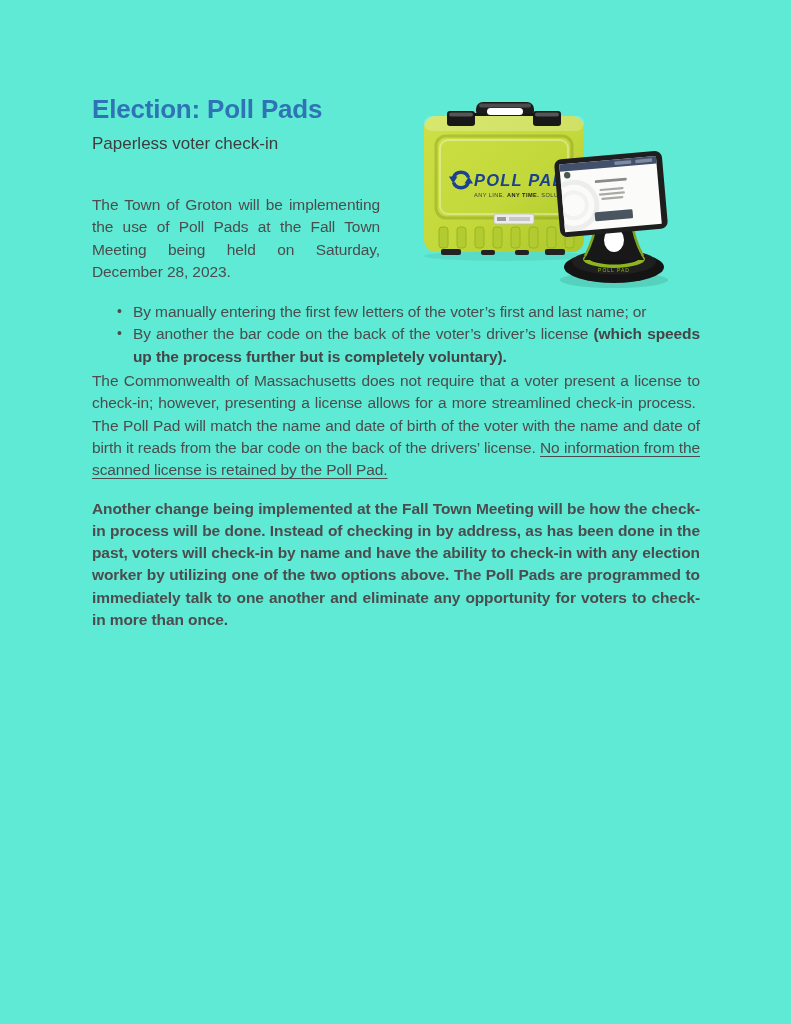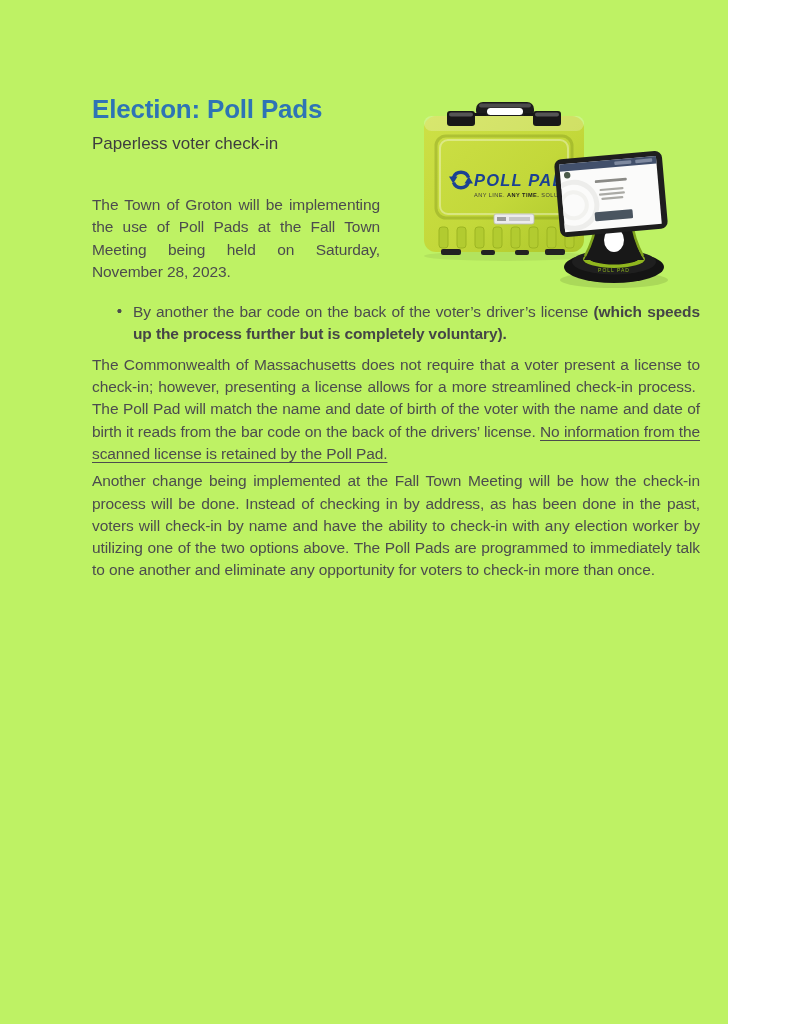--- a/index.html
+++ b/index.html
@@ -1,59 +1,60 @@
 <!DOCTYPE html>
 <html><head>
 <meta charset="utf-8">
 <style>
   html,body{margin:0;padding:0;background:#ffffff;}
   .page{
-    position:relative;width:728px;height:1024px;background:#bef264;overflow:hidden;
+    position:relative;width:791px;height:1024px;background:#5eead4;overflow:hidden;
     font-family:"Liberation Sans","DejaVu Sans",sans-serif;color:#4c4c4e;
   }
   .content{position:absolute;left:92px;top:94px;width:608px;}
   h1.title{
     margin:0;font-size:26px;line-height:30px;font-weight:bold;
     color:#2E74B5;letter-spacing:-0.2px;
   }
   p.subtitle{margin:8px 0 16px;font-size:17px;line-height:23px;color:#3d3d3f;}
   .para{
     margin:0;font-size:15.5px;line-height:22.3px;text-align:justify;
     letter-spacing:-0.1px;color:#4c4c4e;
   }
   .intro{width:288px;margin-top:39px;}
   .two-ways{margin-top:17px;}
   ul.bullets{list-style:none;margin:18px 0 0;padding:0;}
   ul.bullets li{
     position:relative;padding-left:41px;font-size:15.5px;line-height:22.3px;
     text-align:justify;letter-spacing:-0.1px;
   }
   .bullet-marker{position:absolute;left:25px;top:-1px;font-size:14px;}
-  .commonwealth{margin-top:8px;}
-  .another{margin-top:5px;}
+  .commonwealth{margin-top:2px;}
+  .another{margin-top:16px;font-weight:bold;}
   .seg-bold{font-weight:bold;color:#454547;}
   .seg-underline{text-decoration:underline;text-underline-offset:3px;text-decoration-thickness:1px;}
   .photo{position:absolute;left:421px;top:100px;width:294px;height:190px;}
   .photo svg{display:block;}
 </style>
 </head>
 <body>
 
 <div class="page">
   <div class="content">
 
     <h1 class="title">Election: Poll Pads</h1>
     <p class="subtitle">Paperless voter check-in</p>
 
-    <p class="para intro">The Town of Groton will be implementing the use of Poll Pads at the Fall Town Meeting being held on Saturday, November 28, 2023.</p>
+    <p class="para intro">The Town of Groton will be implementing the use of Poll Pads at the Fall Town Meeting being held on Saturday, December 28, 2023.</p>
 
 
     <ul class="bullets">
       <li>
         <span class="bullet-marker">•</span>
+        <span>By manually entering the first few letters of the voter’s first and last name; or</span>
       </li>
       <li>
         <span class="bullet-marker">•</span>
         <span>By another the bar code on the back of the voter’s driver’s license </span><span class="seg-bold">(which speeds up the process further but is completely voluntary).</span>
       </li>
     </ul>
 
     <p class="para commonwealth"><span>The Commonwealth of Massachusetts does not require that a voter present a license to check-in; however, presenting a license allows for a more streamlined check-in process.&nbsp;  The Poll Pad will match the name and date of birth of the voter with the name and date of birth it reads from the bar code on the back of the drivers’ license. </span><span class="seg-underline">No information from the scanned license is retained by the Poll Pad.</span></p>
 
     <p class="para another">Another change being implemented at the Fall Town Meeting will be how the check-in process will be done. Instead of checking in by address, as has been done in the past, voters will check-in by name and have the ability to check-in with any election worker by utilizing one of the two options above. The Poll Pads are programmed to immediately talk to one another and eliminate any opportunity for voters to check-in more than once.</p>

